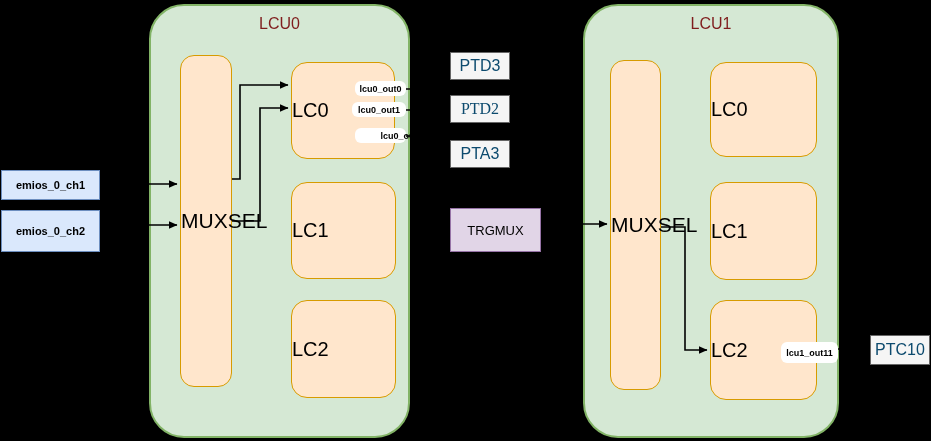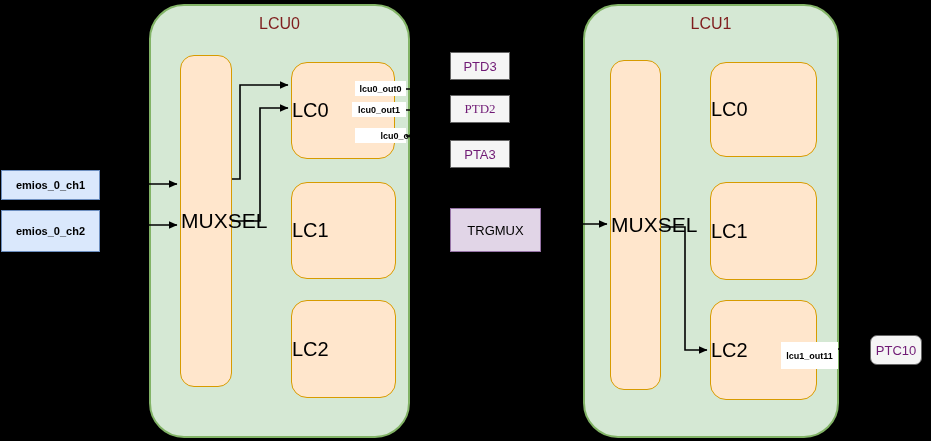--- a/index.html
+++ b/index.html
@@ -24,33 +24,33 @@
   .mux{border-radius:14px;flex-direction:row;font-size:21px;line-height:20px;}
   .lc{border-radius:16px;font-size:20px;}
   
   .inp{
     background:#dae8fc;border:1.5px solid #6c8ebf;z-index:2;
     display:flex;align-items:center;justify-content:center;
     font-size:11px;font-weight:bold;
   }
   
   .pad{
-    background:#f5f5f5;border:1.5px solid #666666;z-index:2;color:#701a75;
-    display:flex;align-items:center;justify-content:center;font-size:13px;
+    background:#f5f5f5;border:1.5px solid #666666;z-index:2;color:#0c4a6e;
+    display:flex;align-items:center;justify-content:center;font-size:16px;
   }
   
   .trg{
     background:#e1d5e7;border:1.5px solid #9673a6;z-index:2;color:#000;
     display:flex;align-items:center;justify-content:center;font-size:13px;
   }
   
   .sig{
     background:#ffffff;color:#000;z-index:4;white-space:nowrap;
     display:flex;align-items:center;justify-content:center;
-    font-size:9px;font-weight:bold;
+    font-size:9px;font-weight:bold;border-radius:6px;
   }
   svg.wires{position:absolute;left:0;top:0;z-index:3;pointer-events:none;}
 </style>
 </head>
 <body>
 
 <div class="stage">
 
   <div class="abs inp" style="left:1px;top:170px;width:99px;height:30px;">
     <span>emios_0_ch1</span>
@@ -100,23 +100,23 @@
   <div class="abs blk lc" style="left:710px;top:62px;width:107px;height:95px;">
     <span>LC0</span>
   </div>
   <div class="abs blk lc" style="left:710px;top:182px;width:107px;height:98px;">
     <span>LC1</span>
   </div>
   <div class="abs blk lc" style="left:710px;top:300px;width:107px;height:100px;padding-right:7px;">
     <span>LC2</span>
   </div>
 
-  <div class="abs sig" style="left:781px;top:342px;width:57px;height:27px;">lcu1_out11</div>
+  <div class="abs sig" style="left:781px;top:342px;width:57px;height:21px;">lcu1_out11</div>
 
-  <div class="abs pad" style="left:870px;top:335px;width:52px;height:30px;border-radius:7px;">PTC10</div>
+  <div class="abs pad" style="left:870px;top:335px;width:60px;height:30px;">PTC10</div>
 
   <svg class="wires" width="931" height="441" viewBox="0 0 931 441">
     <defs>
       <marker id="arr" markerUnits="userSpaceOnUse" markerWidth="9" markerHeight="8" refX="8.5" refY="4" orient="auto">
         <path d="M0,0 L9,4 L0,8 z" fill="#000000"></path>
       </marker>
     </defs>
     <g stroke="#000000" stroke-width="1.6" fill="none">
       <path d="M100,184 H177" marker-end="url(#arr)"></path>
       <path d="M100,225 H177" marker-end="url(#arr)"></path>

